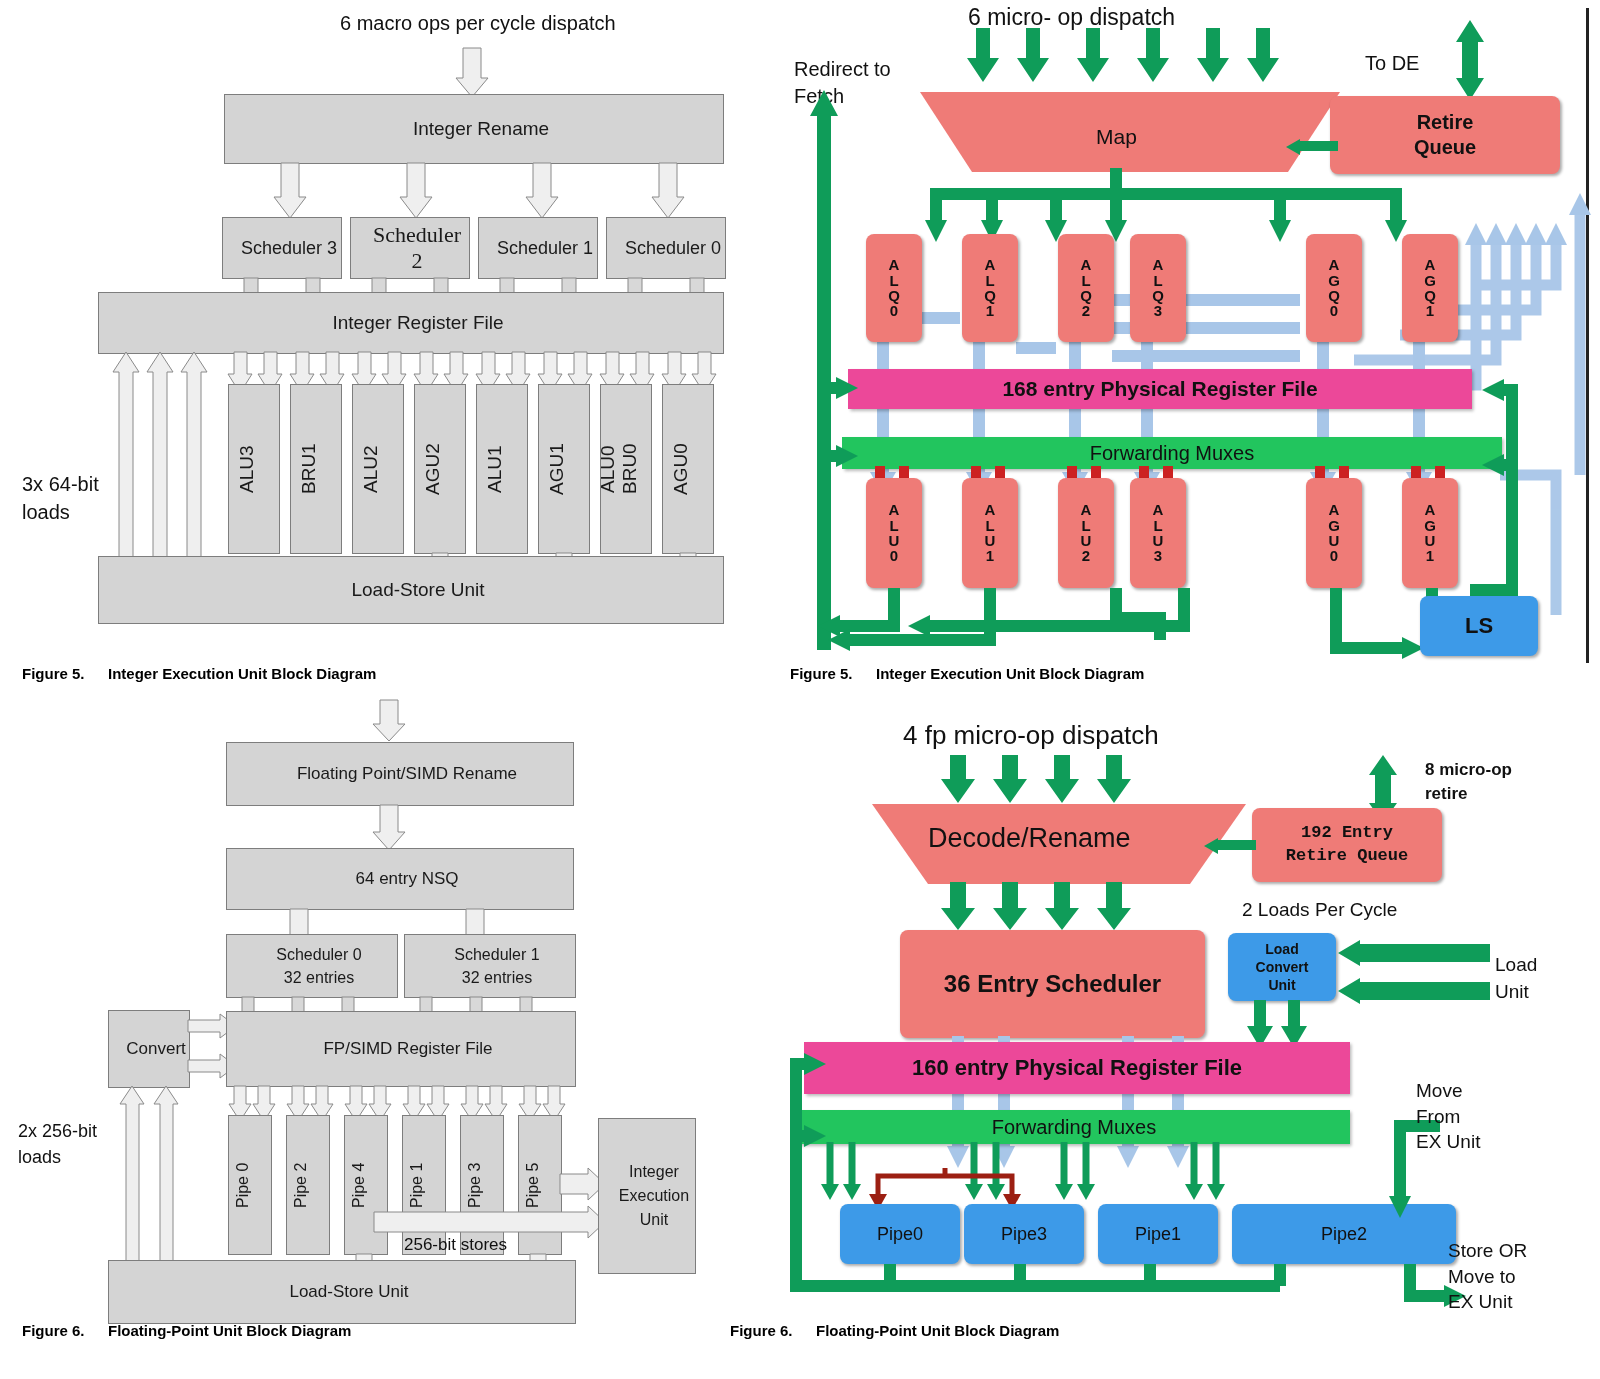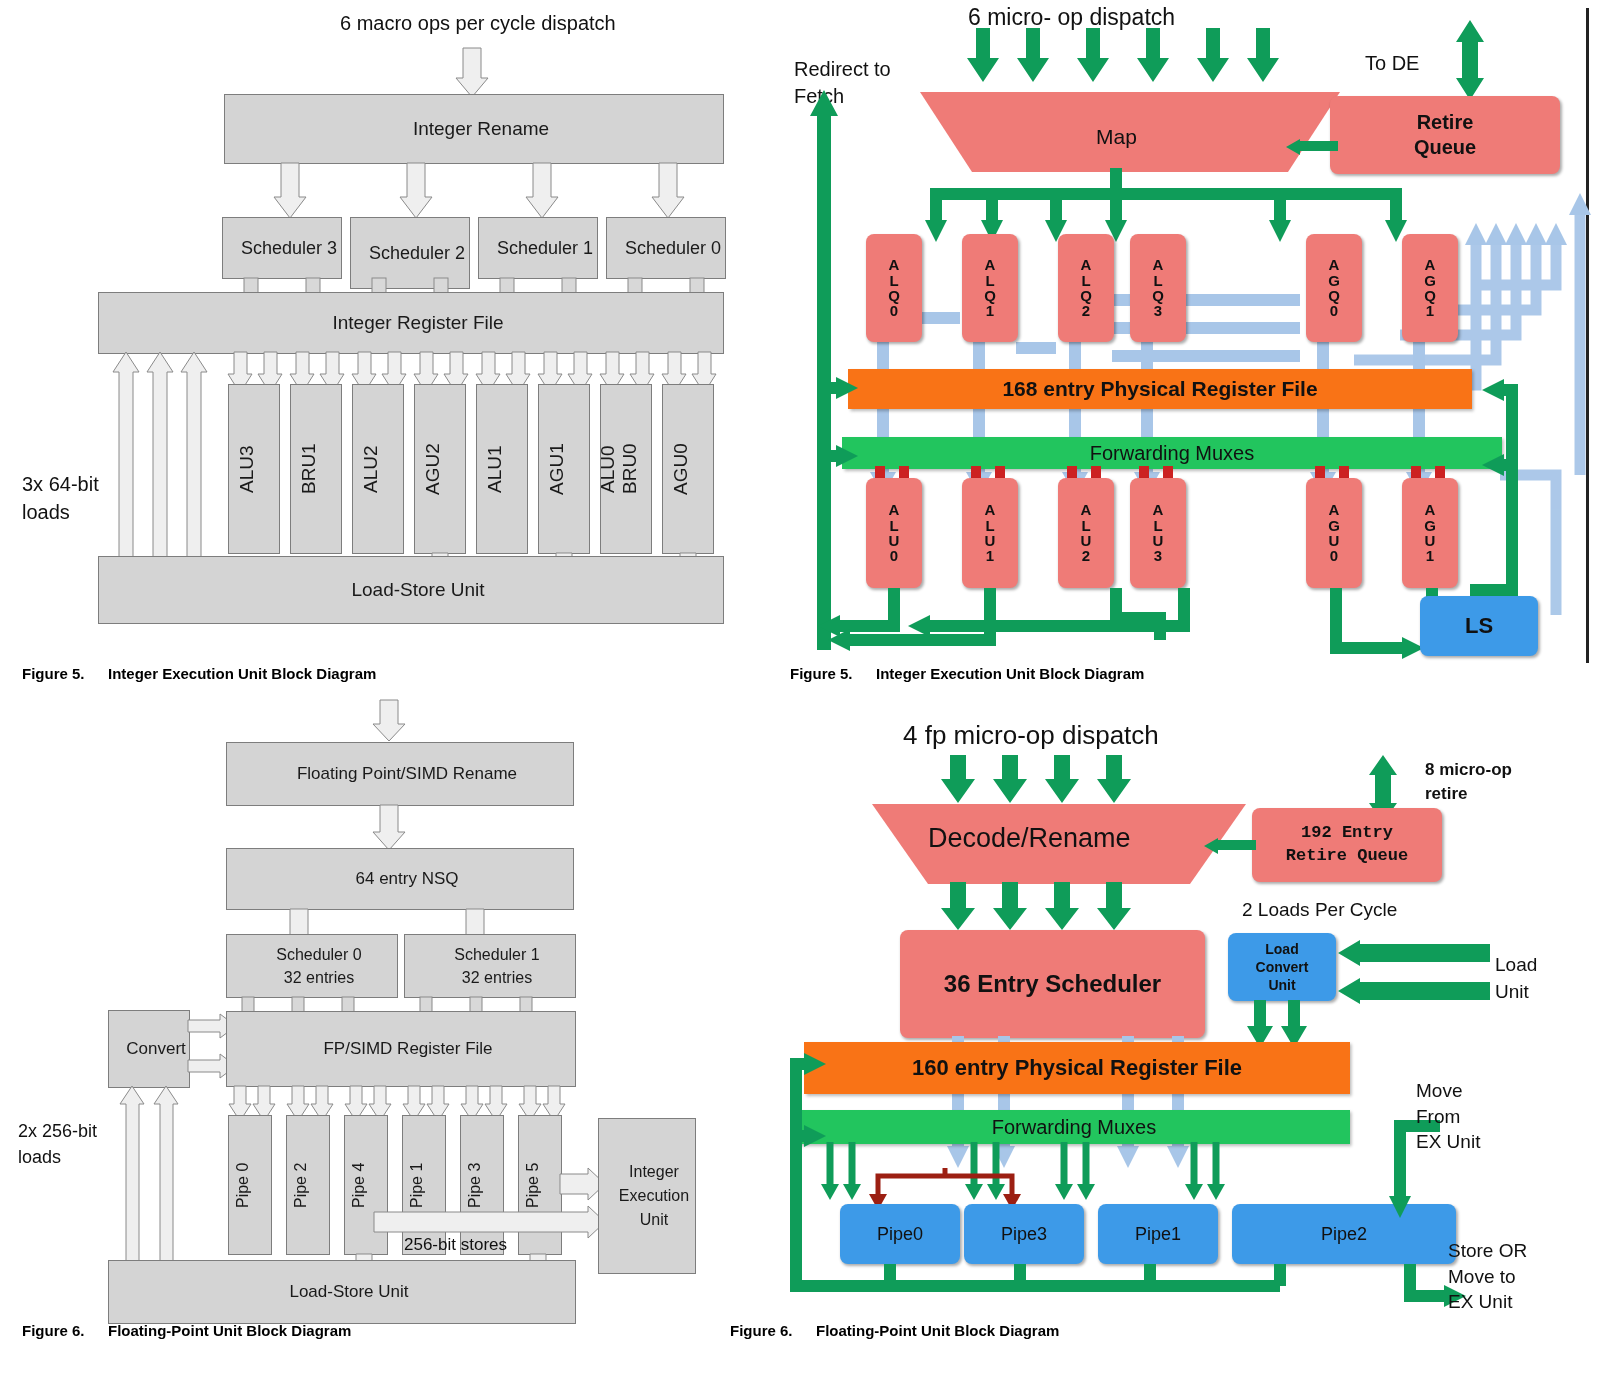--- a/index.html
+++ b/index.html
@@ -11,21 +11,21 @@
   .gbox.vert{writing-mode:vertical-rl;transform:rotate(180deg);}
   .caption{position:absolute;font-weight:bold;font-size:15px;color:#000;white-space:nowrap;}
   .caption .num{display:inline-block;width:86px;}
   .plain{position:absolute;color:#111;white-space:pre-line;}
   svg{display:block;overflow:visible;}
   
   .rbox{position:absolute;background:#ef7b77;border-radius:8px;box-shadow:1.5px 2px 3px rgba(0,0,0,.33);
         display:flex;align-items:center;justify-content:center;text-align:center;color:#111;}
   .bbox{position:absolute;background:#3d9ae8;border-radius:8px;box-shadow:1.5px 2px 3px rgba(0,0,0,.33);
         display:flex;align-items:center;justify-content:center;text-align:center;color:#111;}
-  .greenbar{position:absolute;background:#f97316;box-shadow:1.5px 2px 3px rgba(0,0,0,.28);
+  .greenbar{position:absolute;background:#ec4899;box-shadow:1.5px 2px 3px rgba(0,0,0,.28);
         display:flex;align-items:center;justify-content:center;color:#111;}
   .greenbar2{position:absolute;background:#22c55e;box-shadow:1.5px 2px 3px rgba(0,0,0,.28);
         display:flex;align-items:center;justify-content:center;color:#111;}
   .stack{display:flex;flex-direction:column;align-items:center;justify-content:center;
          font-weight:bold;font-size:15px;line-height:1.02;}
   .divider{position:absolute;background:#222;}
 </style>
 </head>
 <body>
 
@@ -46,21 +46,21 @@
       <polygon points="57,0 75,0 75,34 82,34 66,55 50,34 57,34"></polygon>
       <polygon points="183,0 201,0 201,34 208,34 192,55 176,34 183,34"></polygon>
       <polygon points="309,0 327,0 327,34 334,34 318,55 302,34 309,34"></polygon>
       <polygon points="435,0 453,0 453,34 460,34 444,55 428,34 435,34"></polygon>
     </g>
   </svg>
 
   <div class="gbox" style="left:222px;top:217px;width:120px;height:62px;font-size:18px;">
     <span>Scheduler 3</span>
   </div>
-  <div class="gbox" style="left:350px;top:217px;width:120px;height:72px;font-size:18px;">
+  <div class="gbox" style="left:350px;top:217px;width:120px;height:62px;font-size:22px;font-family:Liberation Serif, serif;">
     <span>Scheduler 2</span>
   </div>
   <div class="gbox" style="left:478px;top:217px;width:120px;height:62px;font-size:18px;">
     <span>Scheduler 1</span>
   </div>
   <div class="gbox" style="left:606px;top:217px;width:120px;height:62px;font-size:18px;">
     <span>Scheduler 0</span>
   </div>
 
   <svg style="position:absolute;left:222px;top:278px;" width="510" height="18">

